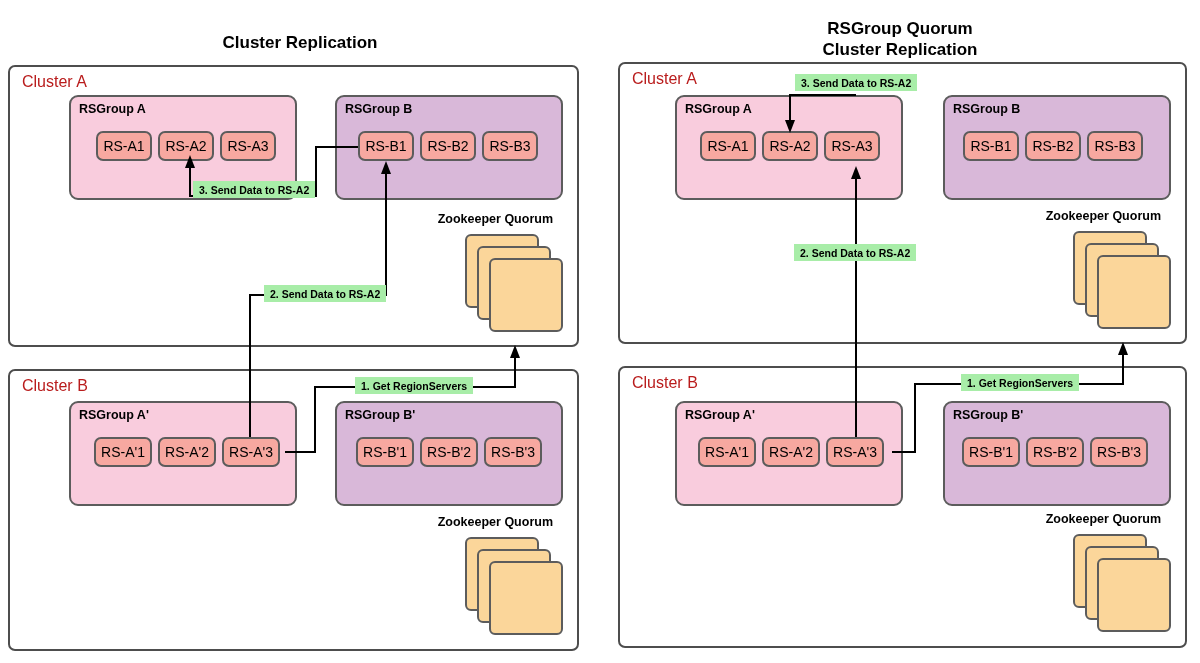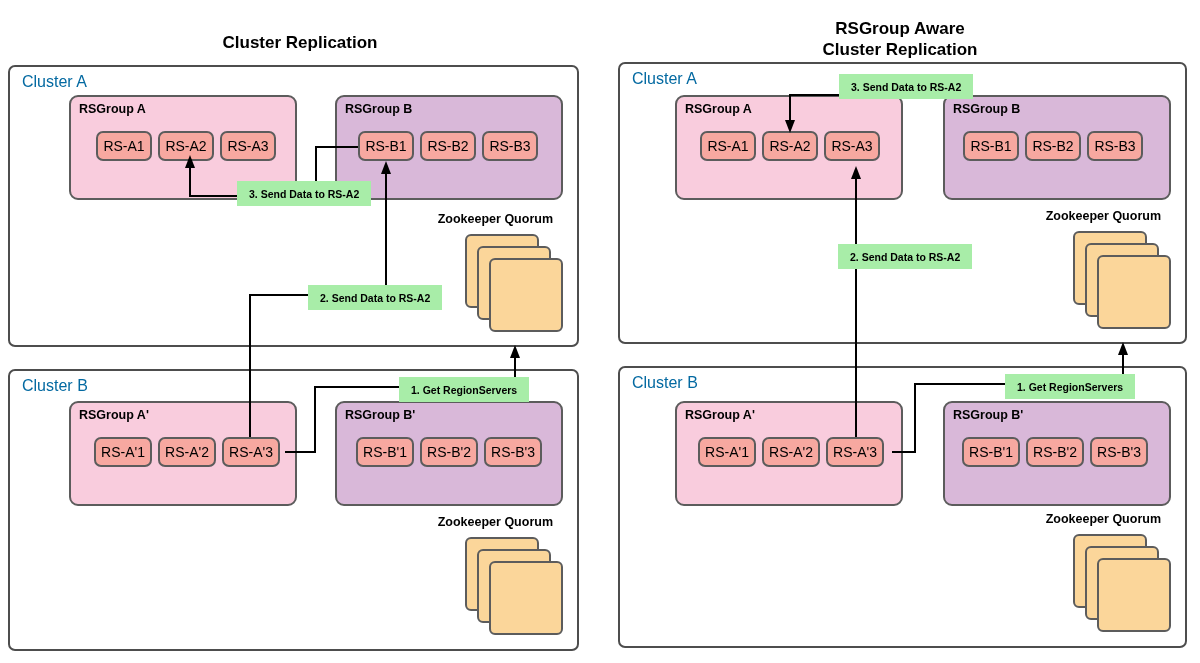--- a/index.html
+++ b/index.html
@@ -15,21 +15,21 @@
   .panel-title{
     position:absolute;text-align:center;font-weight:bold;font-size:17px;
     line-height:21px;color:#000;white-space:pre-line;
   }
 
   .cluster-box{
     position:absolute;border:2px solid #4d4d4d;border-radius:7px;
     background:transparent;box-sizing:border-box;
   }
   .cluster-label{
-    position:absolute;font-size:16px;font-weight:normal;color:#0369a1;
+    position:absolute;font-size:16px;font-weight:normal;color:#b91c1c;
     letter-spacing:0px;
   }
 
   .rsgroup{
     position:absolute;border:2px solid #5c5c5c;border-radius:9px;
     box-sizing:border-box;
   }
   .rsgroup.pink{background:#f9ccdd;}
   .rsgroup.purple{background:#d9b8d9;}
   .rsgroup-label{
@@ -49,21 +49,21 @@
   }
   .zk-card{
     position:absolute;width:74px;height:74px;background:#fbd69a;
     border:2px solid #5c5c5c;border-radius:6px;box-sizing:border-box;
   }
 
   .note{
     position:absolute;background:#a8eda8;color:#000;
     font-size:10.5px;font-weight:bold;white-space:nowrap;
     display:flex;align-items:center;justify-content:center;
-    height:25px;padding:0 12px;box-sizing:border-box;z-index:6;margin-left:44px;
+    height:17px;padding:0 6px;box-sizing:border-box;z-index:6;
   }
 
   svg.edges{position:absolute;left:0;top:0;width:600px;height:663px;
     overflow:visible;pointer-events:none;z-index:3;}
   svg.edges path{fill:none;stroke:#000;stroke-width:2;}
   svg.edges polygon{fill:#000;}
 </style>
 </head>
 <body>
 
@@ -135,21 +135,21 @@
     <polygon points="515,345 510,358 520,358"></polygon>
   </svg>
 
   <div class="note" style="left:193px;top:181px;">3. Send Data to RS-A2</div>
   <div class="note" style="left:264px;top:285px;">2. Send Data to RS-A2</div>
   <div class="note" style="left:355px;top:377px;">1. Get RegionServers</div>
 </div>
 
 <div class="panel" id="panel-right">
 
-  <div class="panel-title" style="left:0;top:18px;width:600px;">RSGroup Aware
+  <div class="panel-title" style="left:0;top:18px;width:600px;">RSGroup Quorum
 Cluster Replication</div>
 
   <div class="cluster-box" style="left:18px;top:62px;width:569px;height:282px;"></div>
   <div class="cluster-label" style="left:32px;top:70px;">Cluster A</div>
 
   <div class="rsgroup pink" style="left:75px;top:95px;width:228px;height:105px;"></div>
   <div class="rsgroup-label" style="left:85px;top:102px;">RSGroup A</div>
   <div class="rs-row" style="left:100px;top:131px;">
     <div class="rs-box" style="width:56px;">RS-A1</div>
     <div class="rs-box" style="width:56px;">RS-A2</div>

